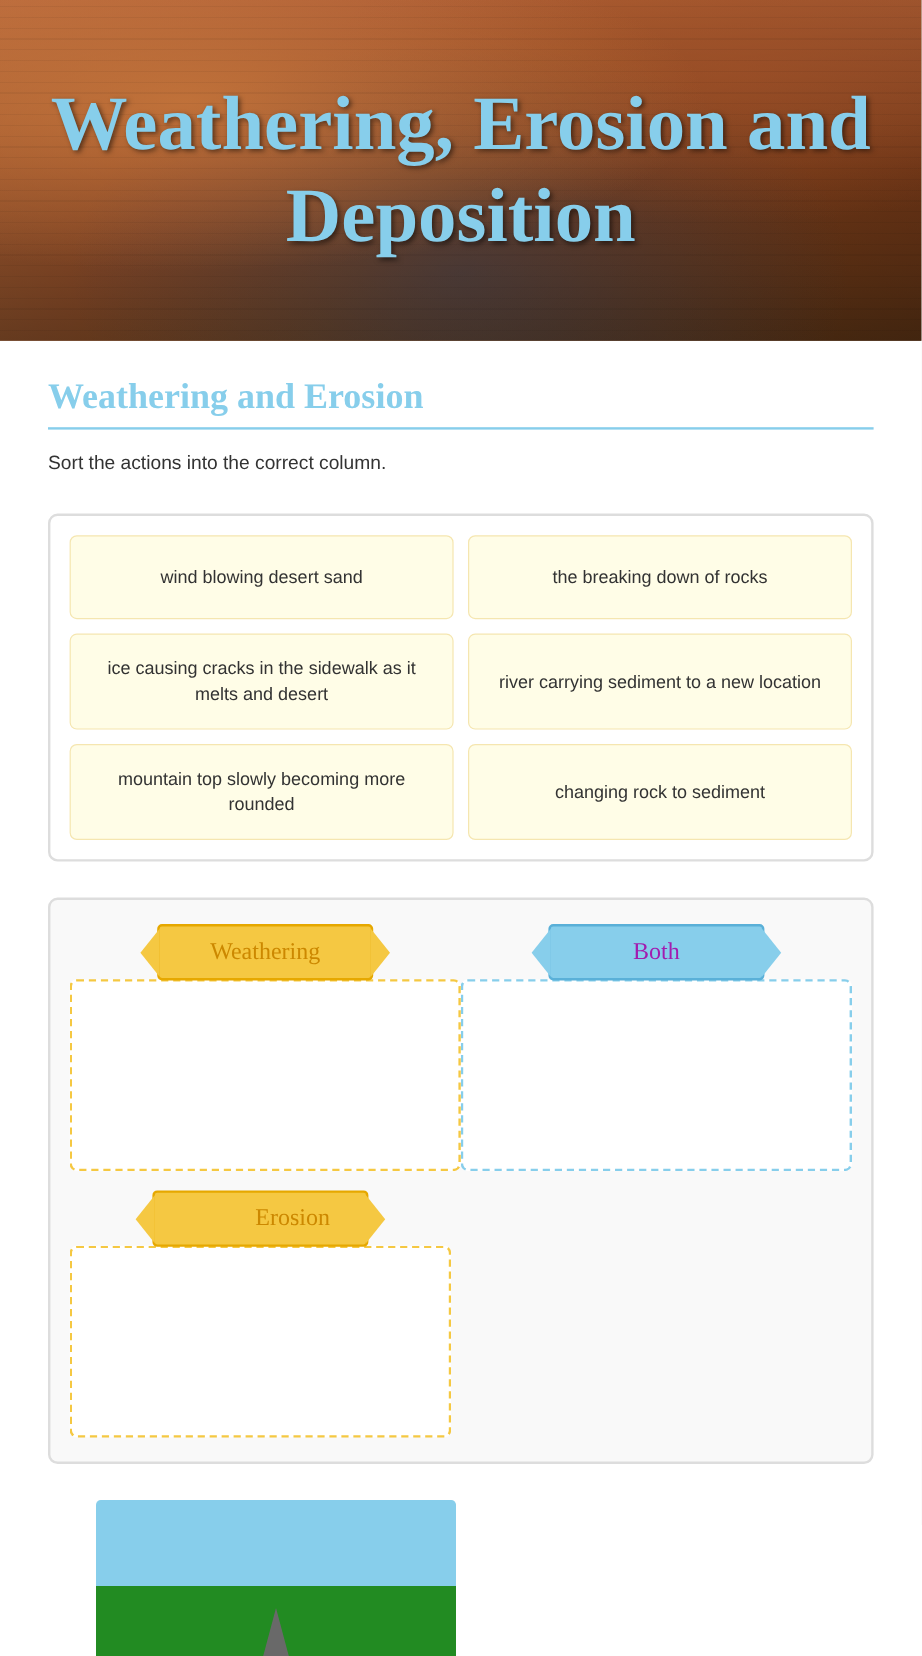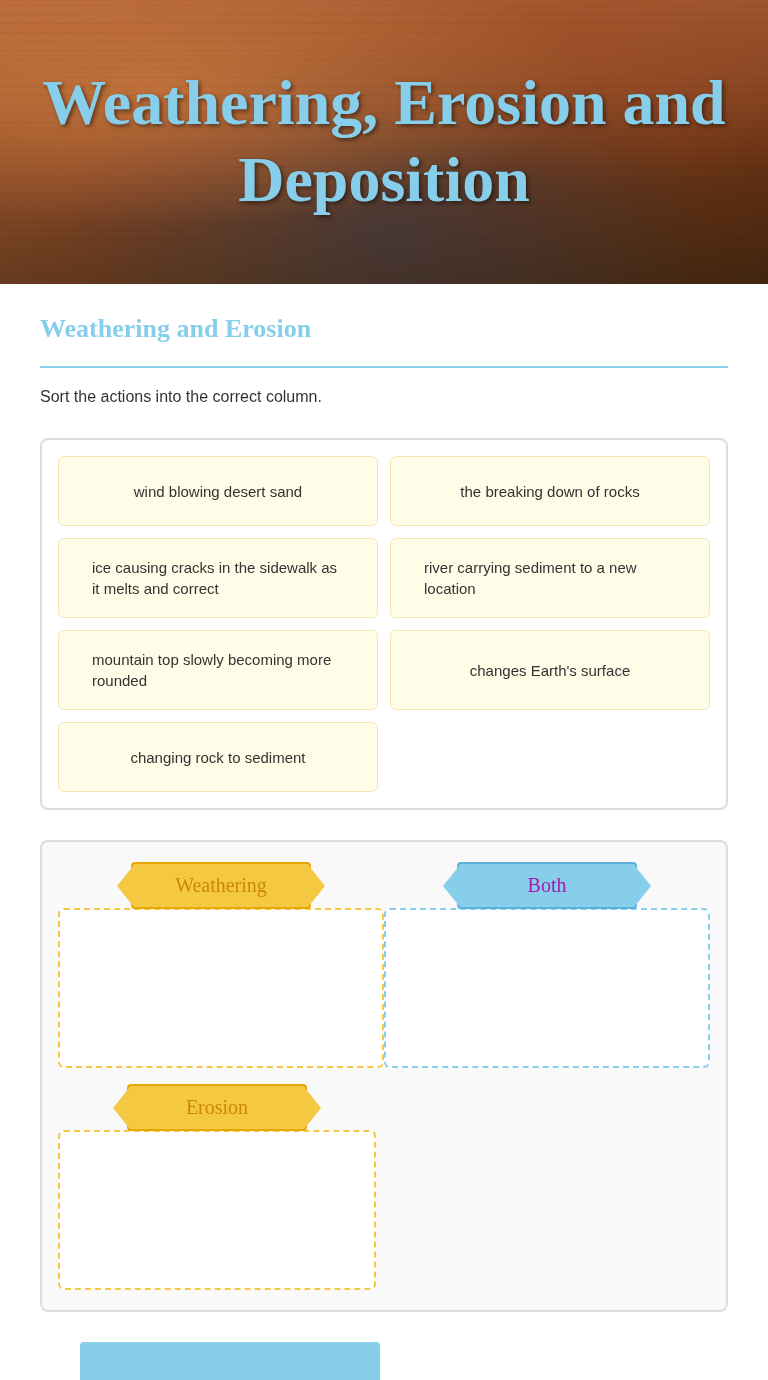--- a/index.html
+++ b/index.html
@@ -74,24 +74,24 @@
     }
 
     
     .content {
       background: white;
       padding: 30px 40px;
     }
 
     .section-title {
       font-family: 'Comic Sans MS', 'Chalkboard SE', cursive;
-      font-size: 26px;
+      font-size: 30px;
       color: #87ceeb;
       border-bottom: 2px solid #87ceeb;
-      padding-bottom: 22px;
+      padding-bottom: 8px;
       margin-bottom: 20px;
     }
 
     .section-subtitle {
       font-size: 16px;
       color: #333;
       margin-bottom: 32px;
     }
 
     
@@ -106,21 +106,22 @@
     .sort-grid-inner {
       display: grid;
       grid-template-columns: 1fr 1fr;
       gap: 12px;
     }
 
     .sort-card {
       background: #fffde7;
       border: 1px solid #f5e6b0;
       border-radius: 6px;
-      padding: 18px 33px;
+      padding: 18px 12px;
+      text-align: center;
       font-size: 15px;
       color: #333;
       line-height: 1.4;
       cursor: grab;
       min-height: 70px;
       display: flex;
       align-items: center;
       justify-content: center;
     }
 
@@ -223,20 +224,21 @@
       border-top: 20px solid transparent;
       border-bottom: 20px solid transparent;
       border-left: 16px solid #87ceeb;
     }
 
     .banner-erosion {
       background: #f5c842;
       color: #cc8800;
       border: 2px solid #e6a800;
       border-radius: 4px;
+      justify-content: flex-end;
     }
 
     .banner-erosion::before,
     .banner-erosion::after {
       content: '';
       position: absolute;
       top: 50%;
       transform: translateY(-50%);
       width: 0;
       height: 0;
@@ -330,33 +332,30 @@
     <div class="sort-grid-inner">
 
       <div class="sort-card">
         <span>wind blowing desert sand</span>
       </div>
       <div class="sort-card">
         <span>the breaking down of rocks</span>
       </div>
 
       <div class="sort-card">
-        <span>ice causing cracks in the sidewalk as it melts and correct</span>
+        <span>ice causing cracks in the sidewalk as it melts and desert</span>
       </div>
 
       <div class="sort-card">
         <span>river carrying sediment to a new location</span>
       </div>
       <div class="sort-card">
         <span>mountain top slowly becoming more rounded</span>
       </div>
 
-      <div class="sort-card">
-        <span>changes Earth's surface</span>
-      </div>
       <div class="sort-card">
         <span>changing rock to sediment</span>
       </div>
 
     </div>
   </div>
 
   <div class="dropzone-section">
 
     <div class="dropzone-row-top">

